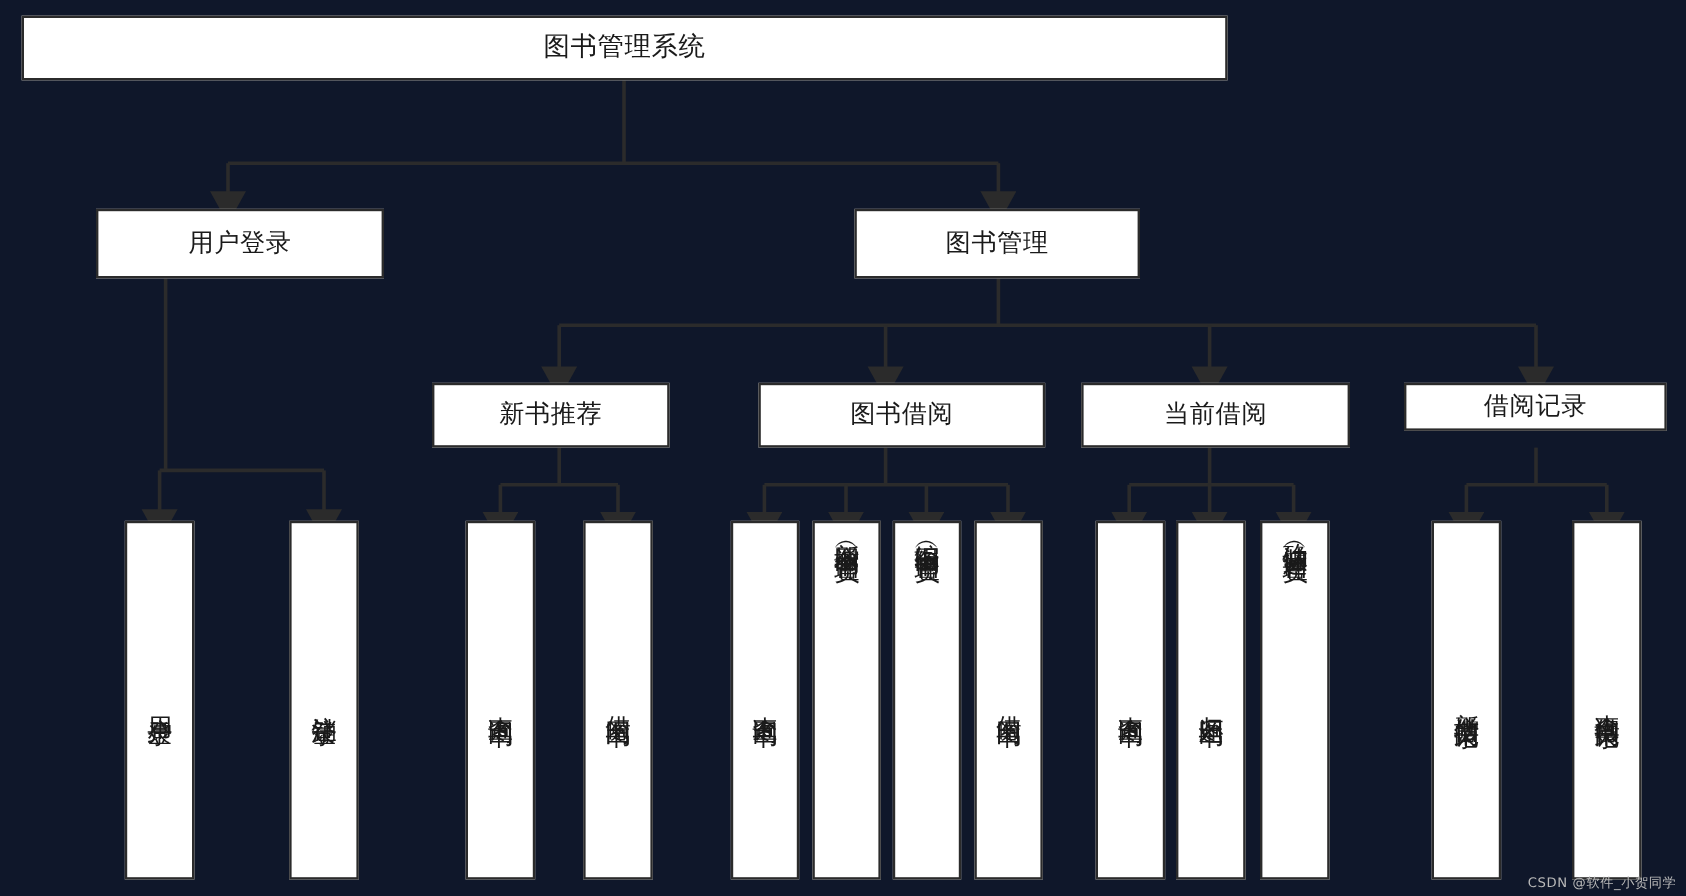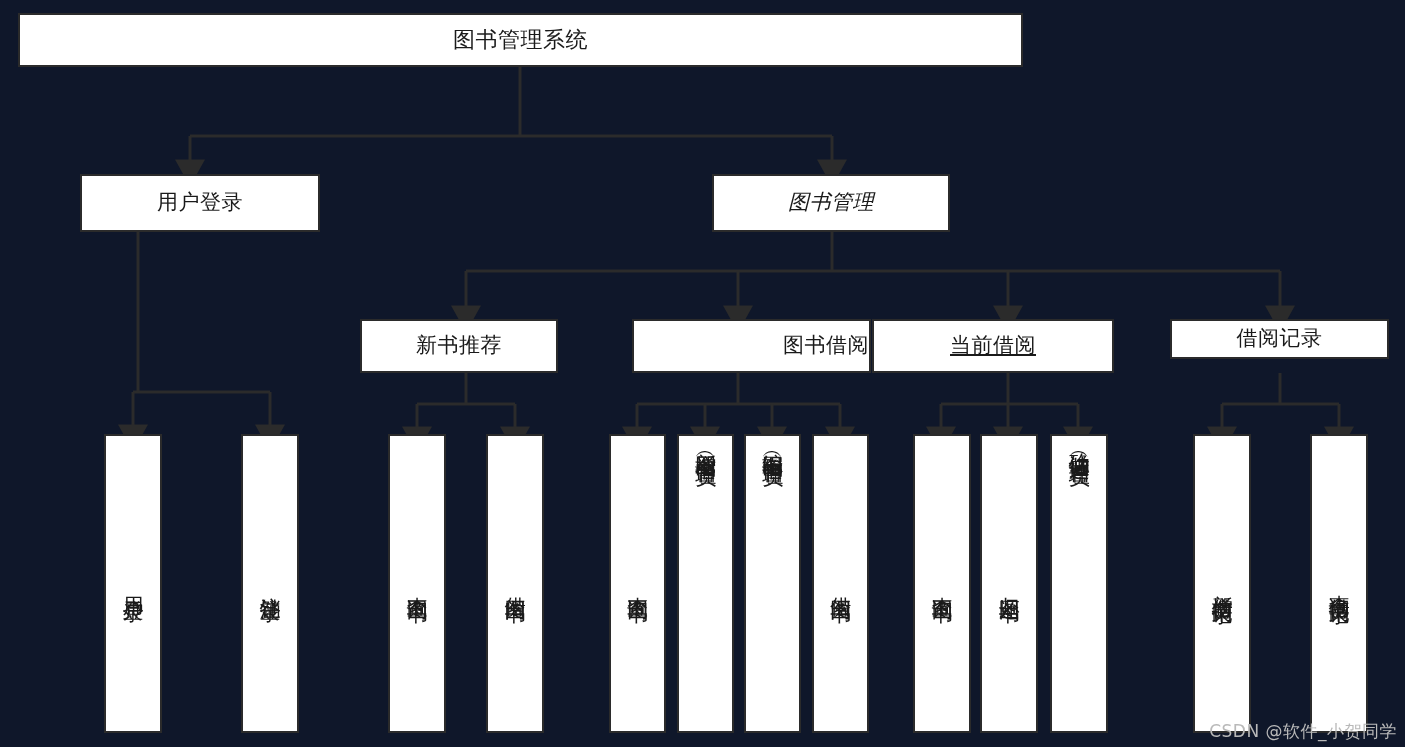--- a/index.html
+++ b/index.html
@@ -59,21 +59,21 @@
   .node-v.vcenter {
     align-items: center;
   }
   .node-v.vtop {
     align-items: flex-start;
   }
   #watermark {
     position: absolute;
     right: 8px;
     bottom: 4px;
-    font-size: 17px;
+    font-size: 11px;
     color: #b9b9b9;
     letter-spacing: 0.5px;
     user-select: none;
     white-space: nowrap;
   }
 </style>
 </head>
 <body>
 
 <div id="diagram-canvas">
@@ -141,33 +141,33 @@
   </svg>
 
   <div class="node node-h node-root" style="left:18px; top:13px; width:1005px; height:54px;">
     <span>图书管理系统</span>
   </div>
 
   <div class="node node-h" style="left:80px; top:174px; width:240px; height:58px;">
     <span>用户登录</span>
   </div>
 
-  <div class="node node-h" style="left:712px; top:174px; width:238px; height:58px;font-style:italic;">
+  <div class="node node-h" style="left:712px; top:174px; width:238px; height:58px;">
     <span>图书管理</span>
   </div>
 
   <div class="node node-h" style="left:360px; top:319px; width:198px; height:54px;">
     <span>新书推荐</span>
   </div>
 
-  <div class="node node-h" style="left:632px; top:319px; width:239px; height:54px;justify-content:flex-end;">
+  <div class="node node-h" style="left:632px; top:319px; width:239px; height:54px;">
     <span>图书借阅</span>
   </div>
 
-  <div class="node node-h" style="left:872px; top:319px; width:242px; height:54px;text-decoration:underline;">
+  <div class="node node-h" style="left:901px; top:319px; width:224px; height:54px;">
     <span>当前借阅</span>
   </div>
 
   <div class="node node-h" style="left:1170px; top:319px; width:219px; height:40px;">
     <span>借阅记录</span>
   </div>
 
   <div class="node node-v vcenter" style="left:104px; top:434px; width:58px; height:299px;">
     <span class="vtext">用户登录</span>
   </div>

